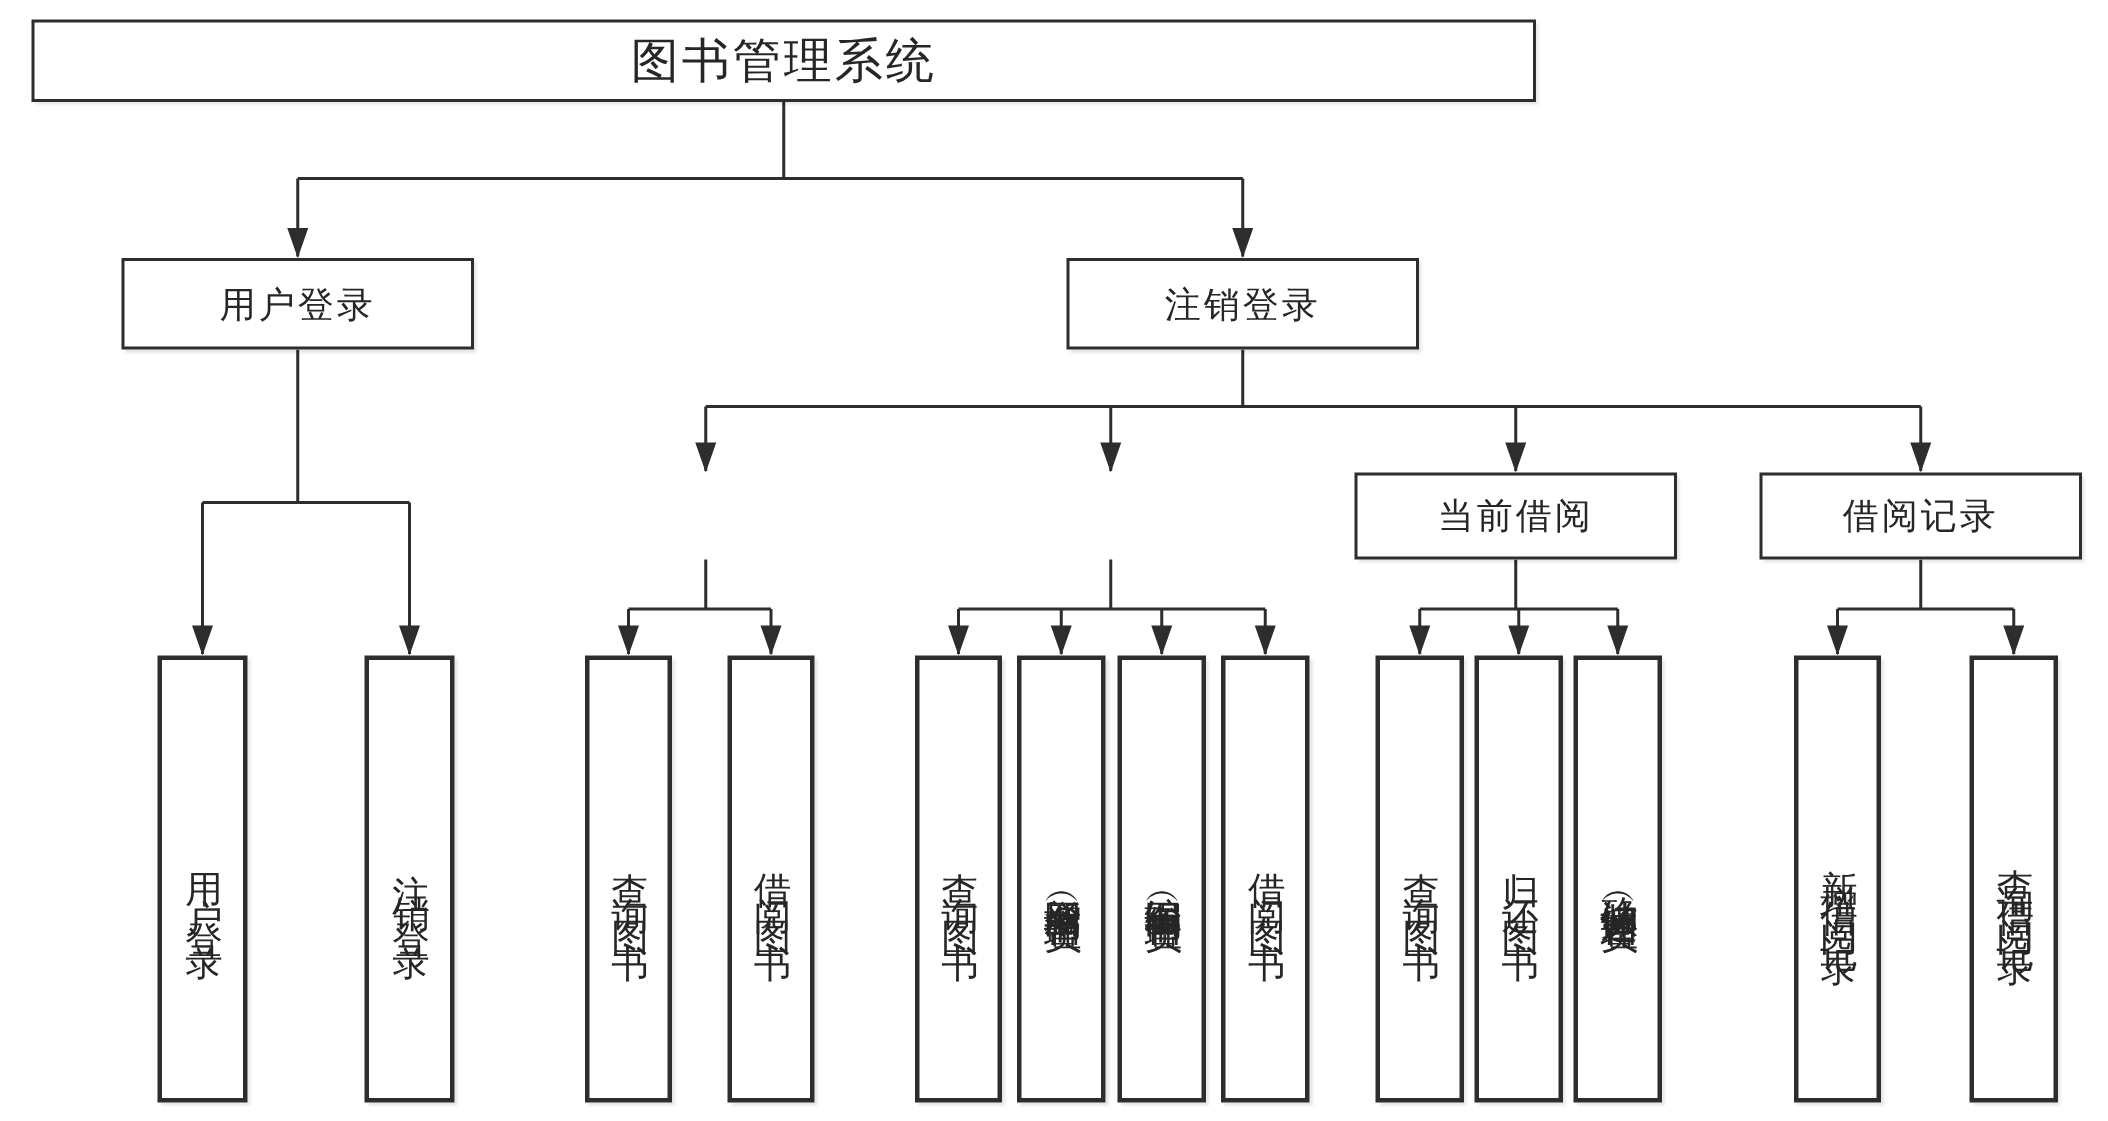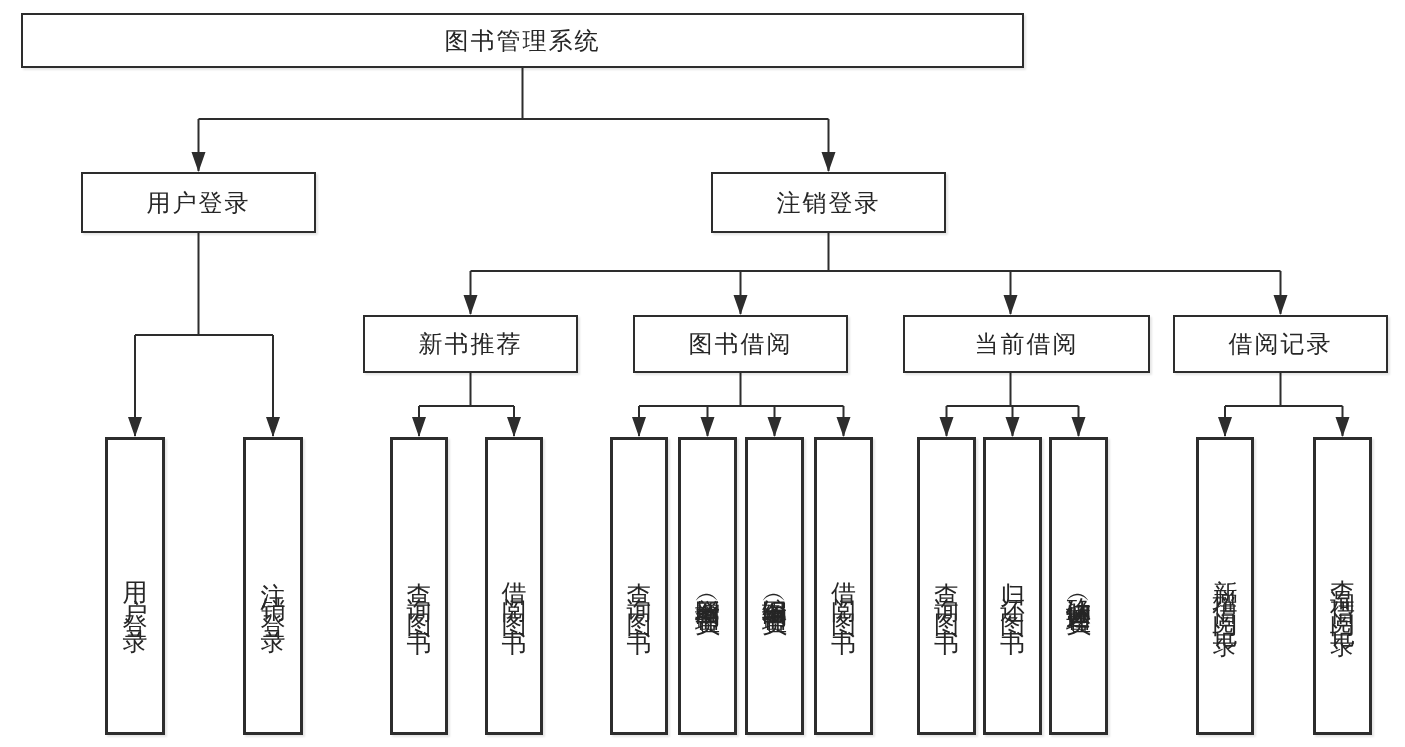--- a/index.html
+++ b/index.html
@@ -16,21 +16,21 @@
     box-sizing:border-box;
     background:#ffffff;
     border:2px solid #2d2d2d;
     display:flex;align-items:center;justify-content:center;
     box-shadow:2px 2px 2px rgba(0,0,0,0.10);
   }
   .leaf{border-width:3px;}
   .hlabel{
     font-size:24px;color:#262626;letter-spacing:2px;white-space:nowrap;
   }
-  .root-label{font-size:24px;}
+  .root-label{font-size:32px;}
   .vtext{
     writing-mode:vertical-rl;
     text-orientation:mixed;
     font-size:25px;color:#262626;
     line-height:1;
   }
   .sp-wide{letter-spacing:16px;padding-top:16px;}
   .sp-med{letter-spacing:11px;padding-top:11px;}
   .sp-tight{letter-spacing:2px;padding-top:2px;}
   .watermark{
@@ -87,27 +87,21 @@
     <span class="hlabel root-label">图书管理系统</span>
   </div>
 
   <div class="box" style="left:81px;top:172px;width:235px;height:61px">
     <span class="hlabel">用户登录</span>
   </div>
   <div class="box" style="left:711px;top:172px;width:235px;height:61px">
     <span class="hlabel">注销登录</span>
   </div>
 
-  <div class="box" style="left:363px;top:315px;width:215px;height:58px">
-    <span class="hlabel">新书推荐</span>
-  </div>
-  <div class="box" style="left:633px;top:315px;width:215px;height:58px">
-    <span class="hlabel">图书借阅</span>
-  </div>
-  <div class="box" style="left:903px;top:315px;width:247px;height:58px">
+  <div class="box" style="left:903px;top:315px;width:215px;height:58px">
     <span class="hlabel">当前借阅</span>
   </div>
   <div class="box" style="left:1173px;top:315px;width:215px;height:58px">
     <span class="hlabel">借阅记录</span>
   </div>
 
   <div class="box leaf" style="left:105px;top:437px;width:60px;height:298px">
     <span class="vtext sp-wide">用户登录</span>
   </div>
   <div class="box leaf" style="left:243px;top:437px;width:60px;height:298px">

